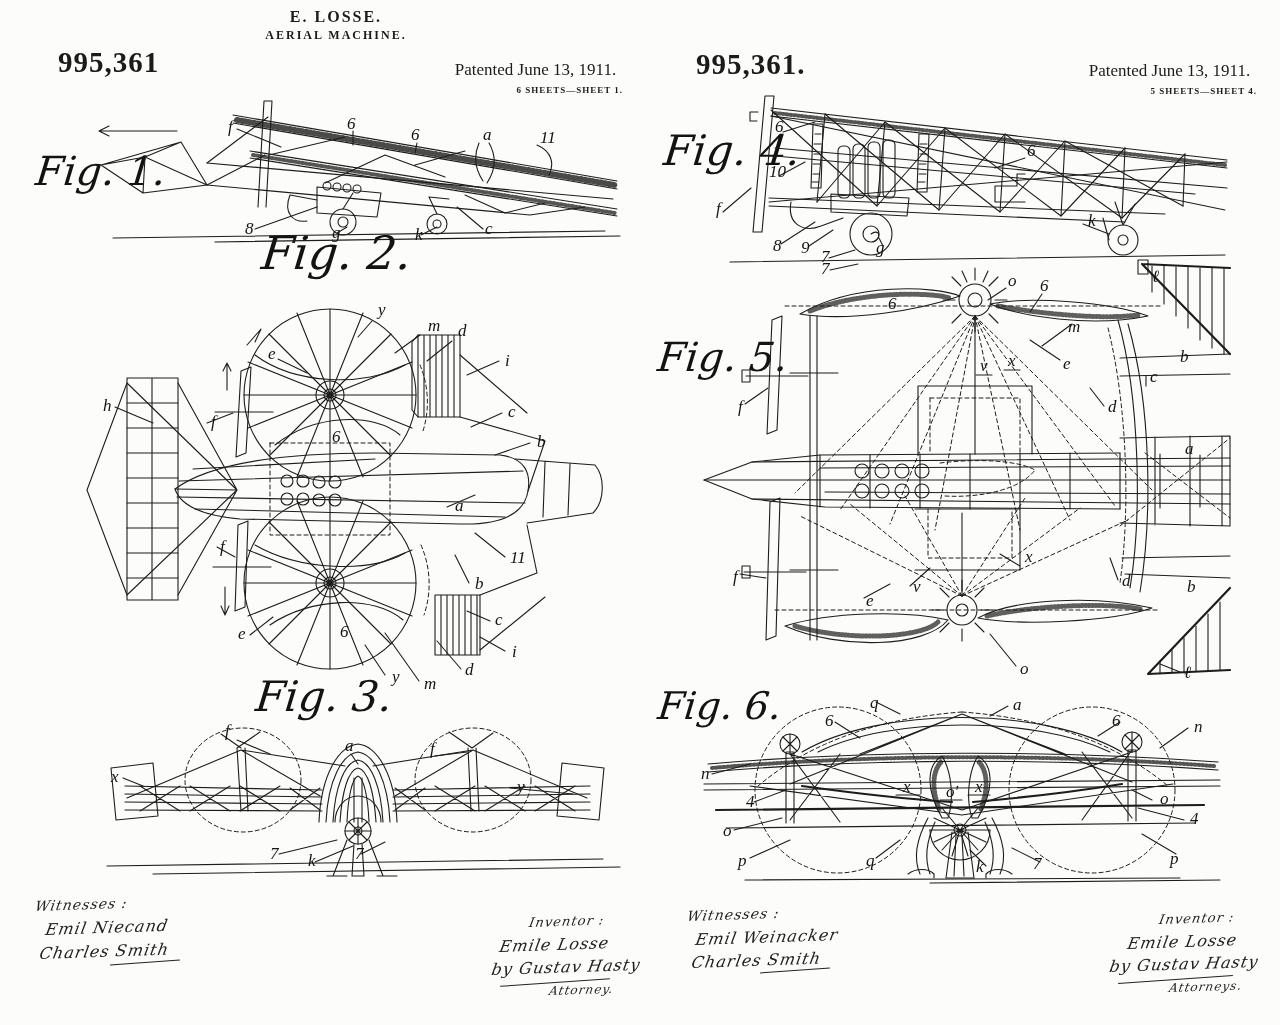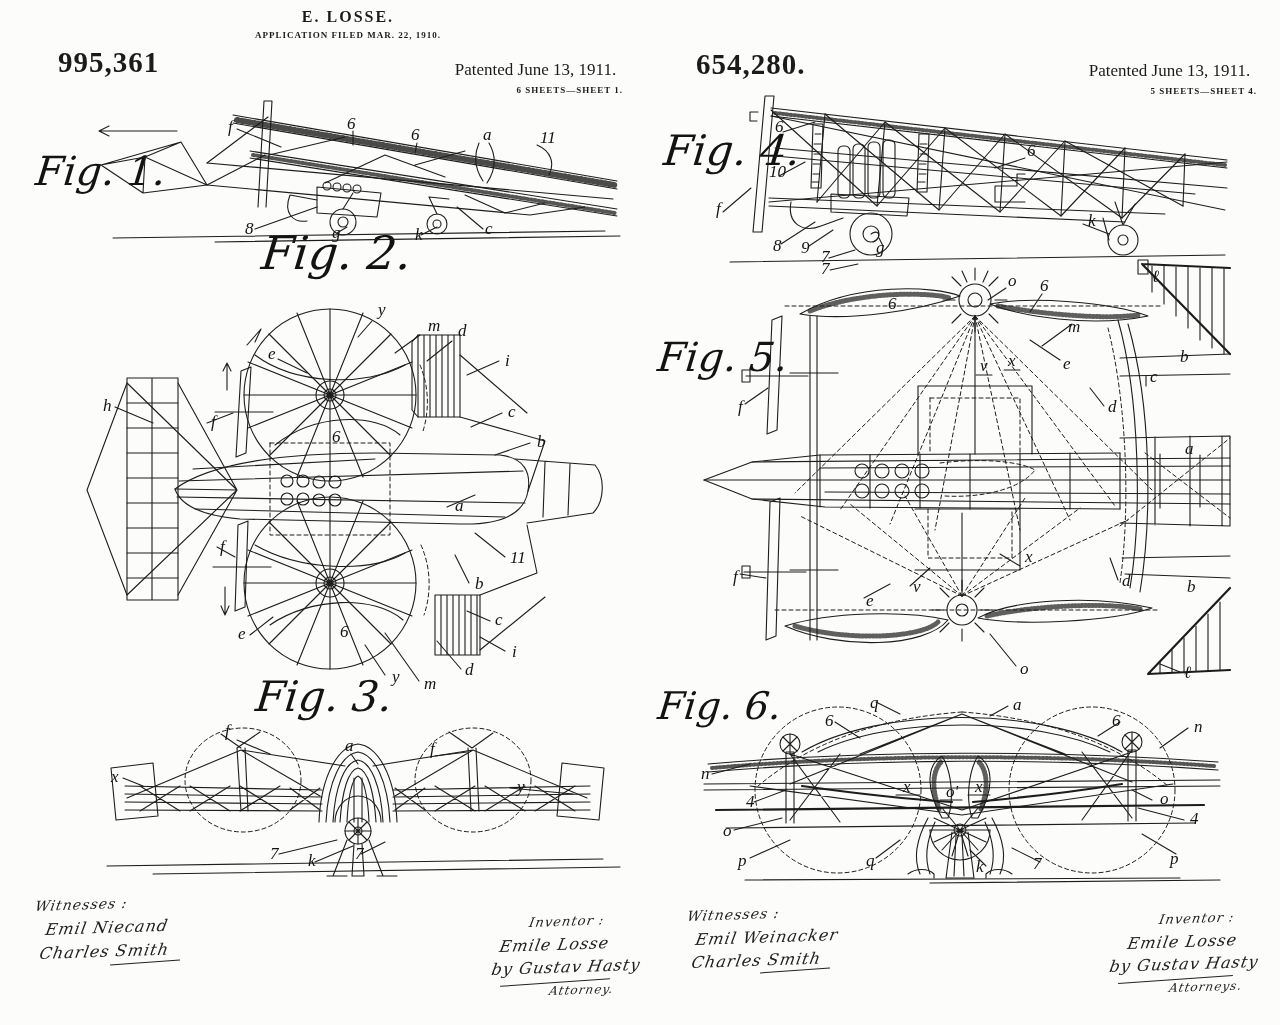--- a/index.html
+++ b/index.html
@@ -28,43 +28,43 @@
           transform:skewX(-12deg) rotate(-2deg);transform-origin:left bottom;white-space:nowrap;}
   .sig{position:absolute;}
   .flourish{position:absolute;border-bottom:1.5px solid #222;transform:rotate(-4deg);}
 </style>
 </head>
 <body>
 
 <div id="canvas">
 
   <div class="page" style="left:0">
-    <div class="hdr" style="top:8px;padding-left:28px">
+    <div class="hdr" style="top:8px;padding-left:16px">
       <div class="l1">E. LOSSE.</div>
-      <div class="l3">APPLICATION FILED MAR. 22, 1910.</div>
+      <div class="l2">AERIAL MACHINE.</div>
     </div>
     <div class="patnum" style="left:58px;top:46px">995,361</div>
     <div class="patented" style="left:448px;top:60px">Patented June 13, 1911.</div>
     <div class="sheetline" style="left:448px;top:85px">6 SHEETS—SHEET 1.</div>
 
     <div class="sig script" style="left:34px;top:898px;font-size:14px">Witnesses :</div>
     <div class="sig script" style="left:44px;top:920px;font-size:16px">Emil Niecand</div>
     <div class="sig script" style="left:38px;top:944px;font-size:16px">Charles Smith</div>
     <div class="flourish" style="left:110px;top:962px;width:70px"></div>
     <div class="sig script" style="left:528px;top:915px;font-size:13px">Inventor :</div>
     <div class="sig script" style="left:498px;top:937px;font-size:16px">Emile Losse</div>
     <div class="sig script" style="left:490px;top:960px;font-size:16px">by Gustav Hasty</div>
     <div class="flourish" style="left:500px;top:982px;width:110px"></div>
     <div class="sig script" style="left:548px;top:984px;font-size:12px">Attorney.</div>
   </div>
 
   <div class="page" style="left:640px">
     
   </div>
-  <div class="patnum" style="left:696px;top:48px">654,280.</div>
+  <div class="patnum" style="left:696px;top:48px">995,361.</div>
   <div class="patented" style="left:1082px;top:61px">Patented June 13, 1911.</div>
   <div class="sheetline" style="left:1082px;top:86px">5 SHEETS—SHEET 4.</div>
 
   <div class="sig script" style="left:686px;top:908px;font-size:14px">Witnesses :</div>
   <div class="sig script" style="left:694px;top:930px;font-size:16px">Emil Weinacker</div>
   <div class="sig script" style="left:690px;top:953px;font-size:16px">Charles Smith</div>
   <div class="flourish" style="left:760px;top:970px;width:70px"></div>
   <div class="sig script" style="left:1158px;top:912px;font-size:13px">Inventor :</div>
   <div class="sig script" style="left:1126px;top:934px;font-size:16px">Emile Losse</div>
   <div class="sig script" style="left:1108px;top:957px;font-size:16px">by Gustav Hasty</div>

